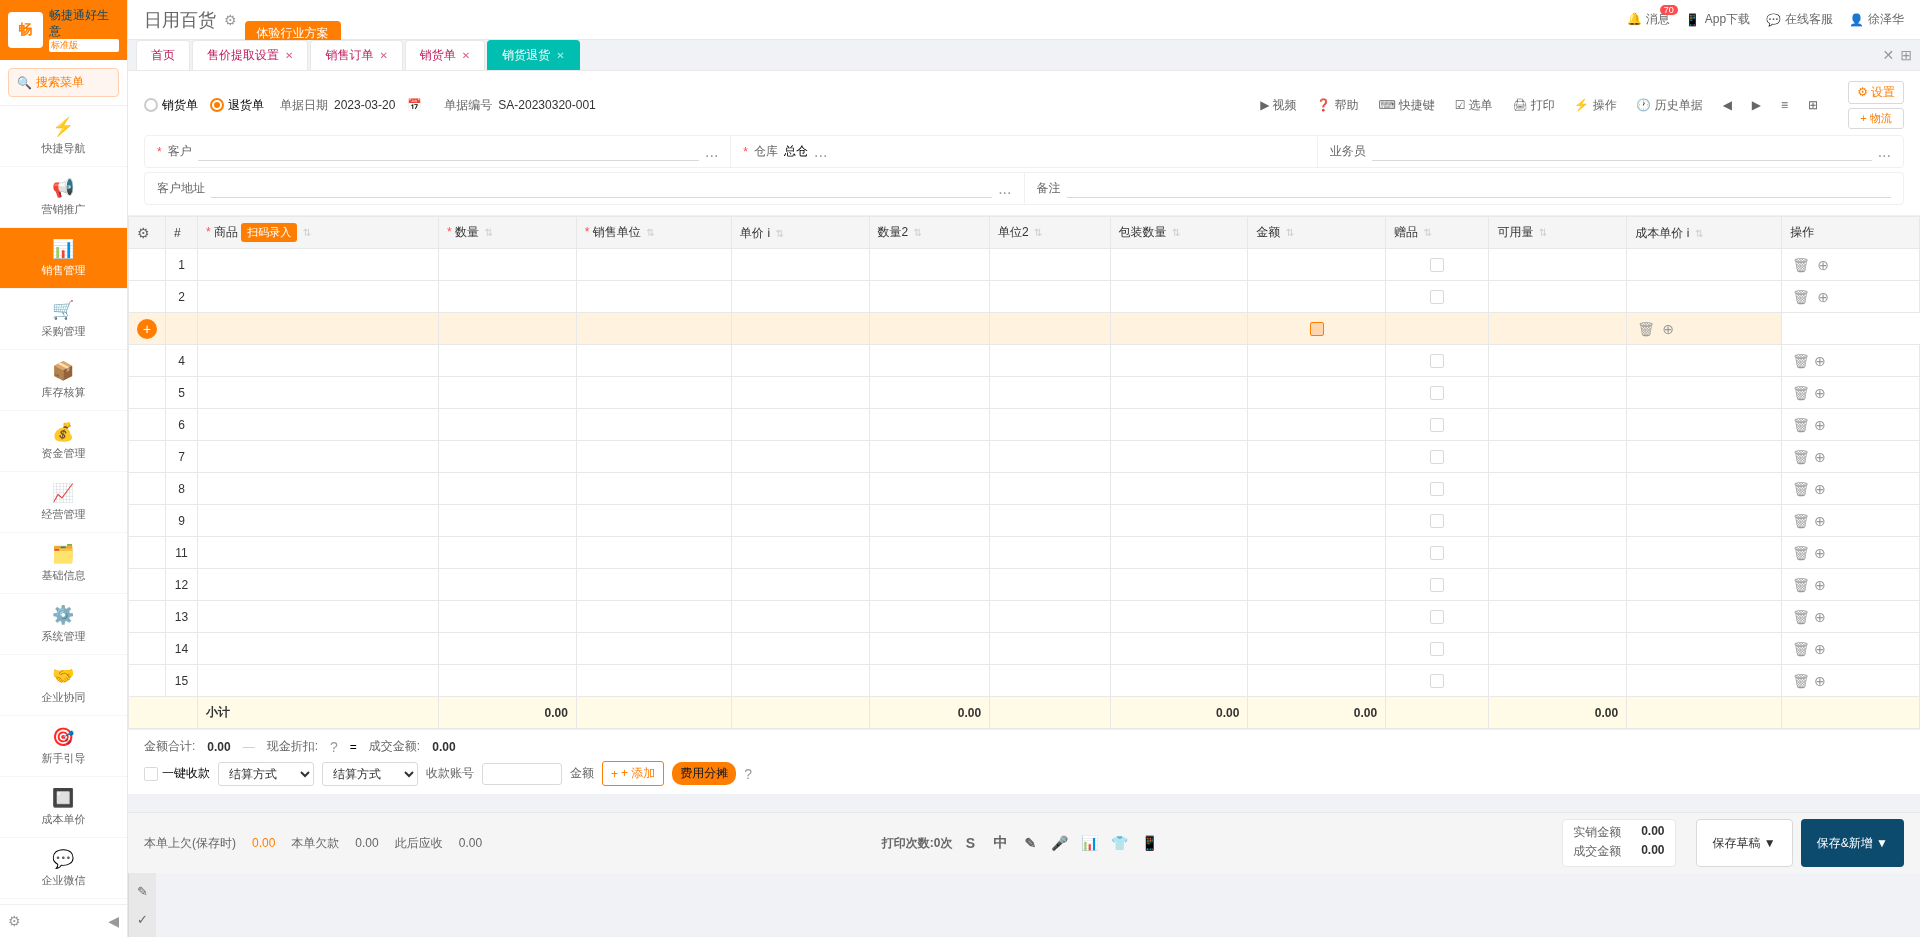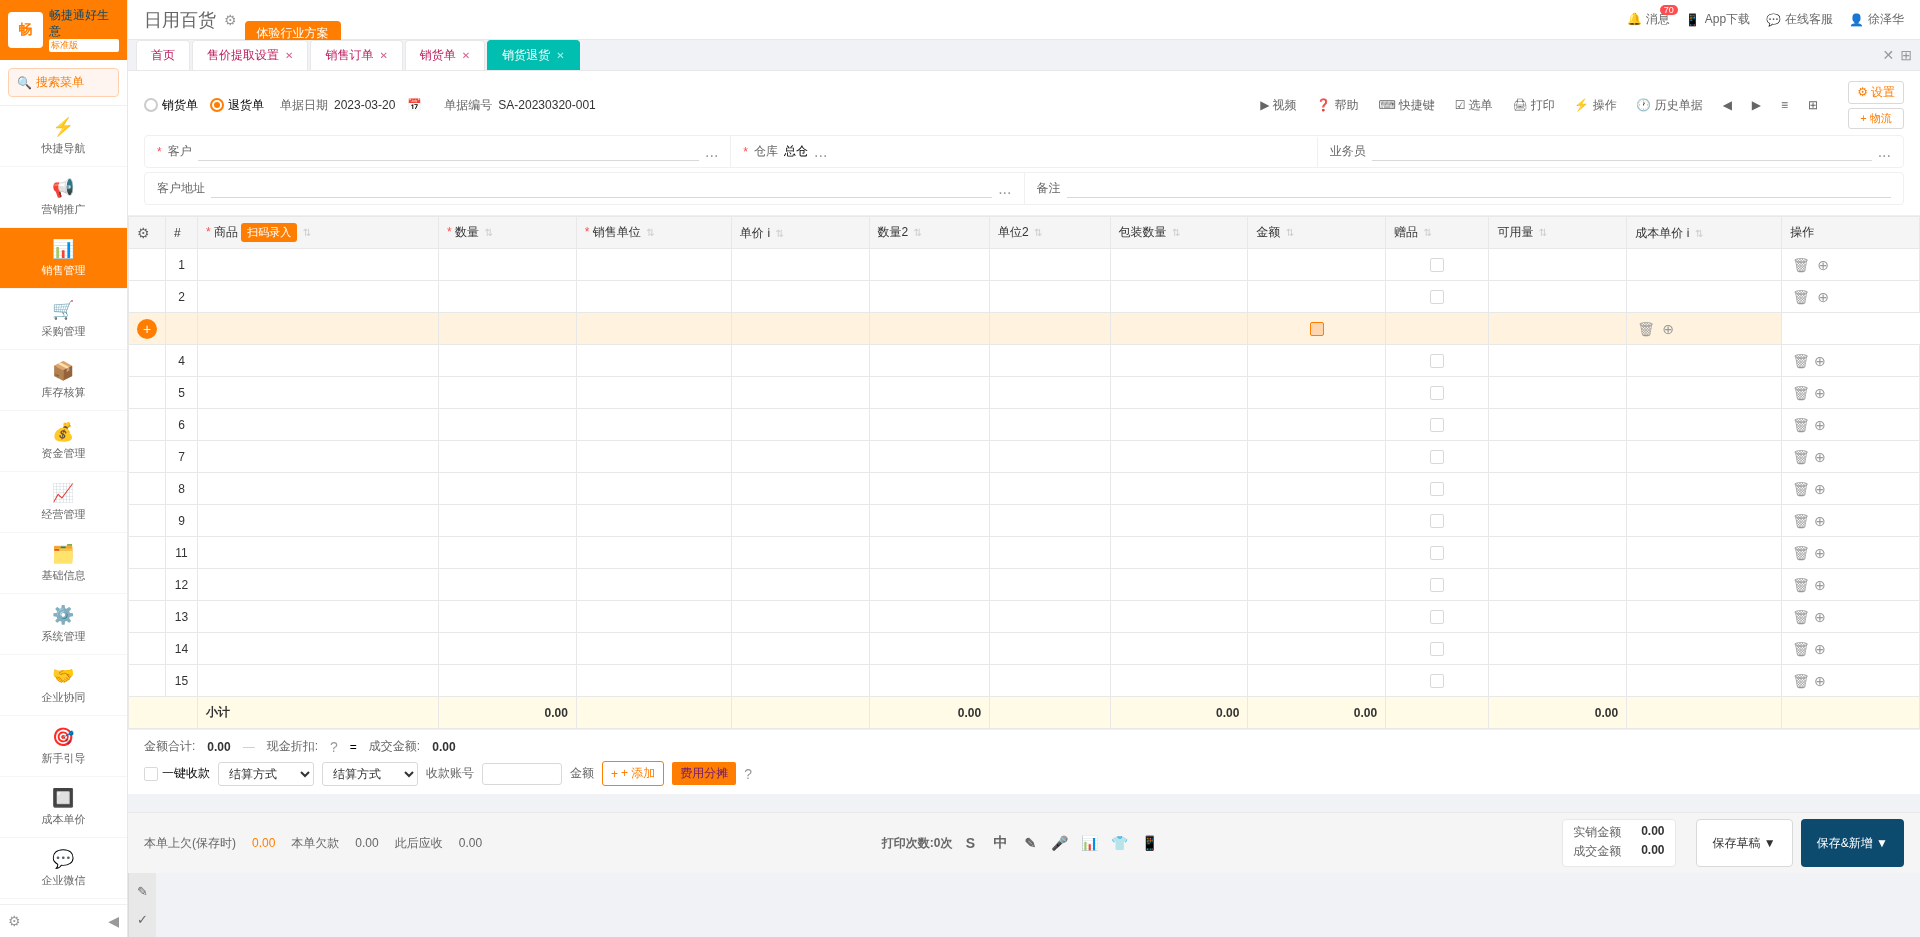--- a/index.html
+++ b/index.html
@@ -88,21 +88,21 @@
     .form-footer { padding: 8px 16px; border-top: 1px solid #f0f0f0; background: #fff; }
     .footer-row1 { display: flex; align-items: center; gap: 12px; margin-bottom: 6px; }
     .footer-label { color: #666; }
     .footer-value { color: #333; font-weight: bold; }
     .footer-divider { color: #ccc; }
     .footer-row2 { display: flex; align-items: center; gap: 8px; }
     .footer-checkbox { display: flex; align-items: center; gap: 4px; cursor: pointer; }
     .footer-select { border: 1px solid #d9d9d9; border-radius: 3px; padding: 3px 20px 3px 6px; font-size: 12px; color: #333; background: #fff; cursor: pointer; }
     .footer-input { border: 1px solid #d9d9d9; border-radius: 3px; padding: 3px 6px; font-size: 12px; width: 80px; }
     .add-btn { background: none; border: 1px solid #ff7d00; color: #ff7d00; border-radius: 3px; padding: 3px 8px; cursor: pointer; font-size: 12px; display: flex; align-items: center; gap: 3px; }
-    .split-btn { background: #ff7d00; color: #701a75; border: none; border-radius: 2px; padding: 3px 8px; cursor: pointer; font-size: 12px; }
+    .split-btn { background: #ff7d00; color: #0f172a; border: none; border-radius: 10px; padding: 3px 8px; cursor: pointer; font-size: 12px; }
     .help-btn { background: none; border: none; color: #999; cursor: pointer; font-size: 14px; }
 
     
     .bottom-bar { background: #f5f5f5; border-top: 1px solid #e8e8e8; padding: 6px 16px; display: flex; align-items: center; justify-content: space-between; }
     .bottom-info { display: flex; gap: 16px; align-items: center; color: #666; font-size: 12px; }
     .bottom-tools { display: flex; align-items: center; gap: 6px; font-weight: bold; }
     .bottom-icon { width: 24px; height: 24px; border-radius: 3px; display: flex; align-items: center; justify-content: center; cursor: pointer; color: #666; font-size: 14px; }
     .bottom-actions { display: flex; gap: 8px; }
     .btn-draft { background: #fff; border: 1px solid #d9d9d9; border-radius: 4px; padding: 6px 16px; cursor: pointer; color: #333; font-size: 12px; }
     .btn-save-new { background: #0c4a6e; color: #fff; border: none; border-radius: 4px; padding: 6px 16px; cursor: pointer; font-size: 12px; }

